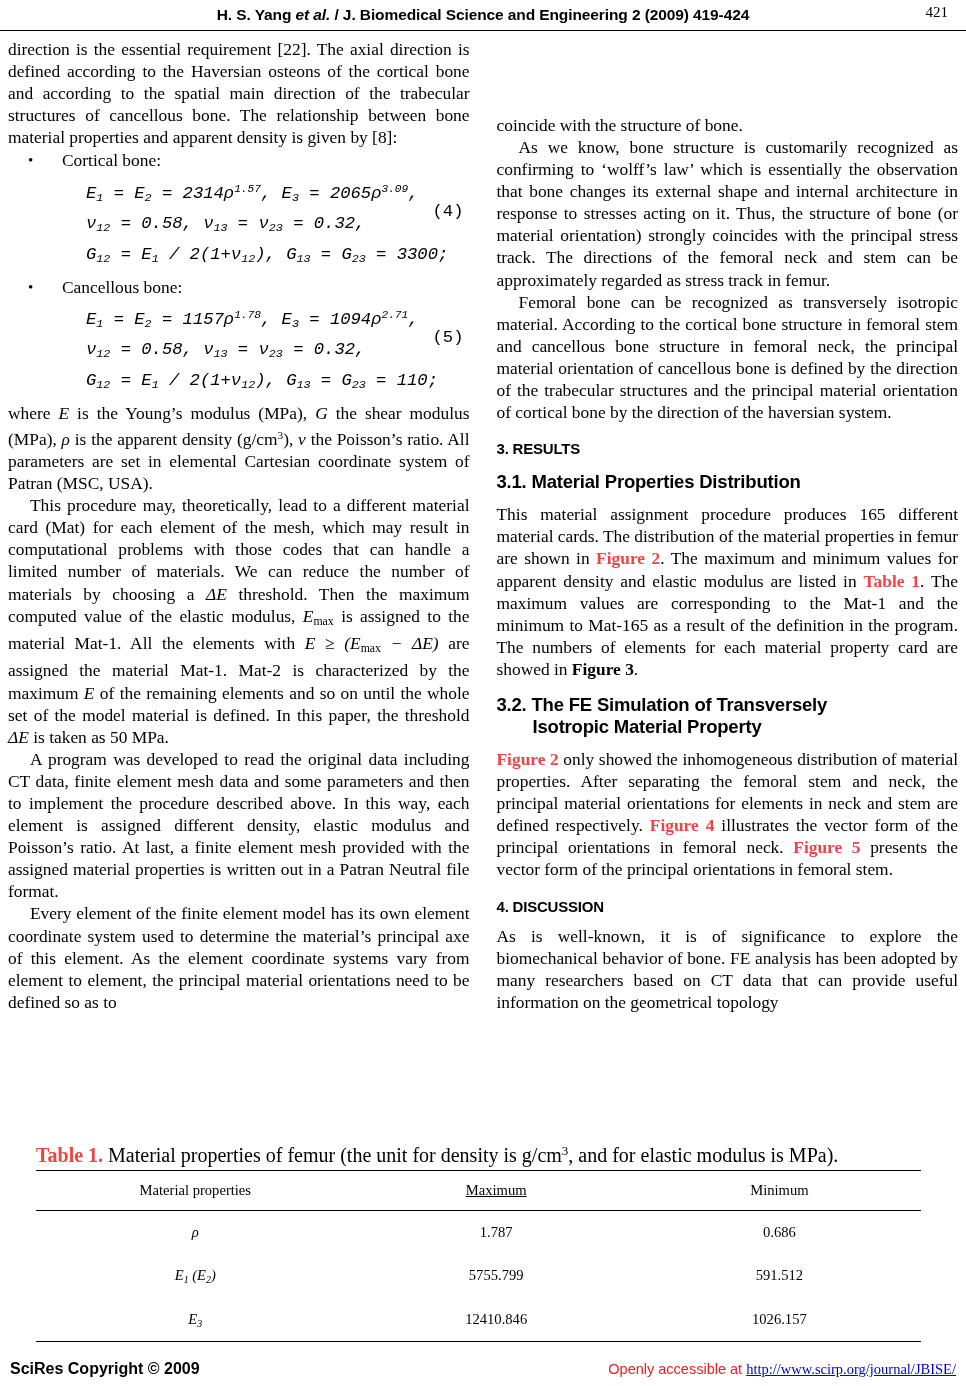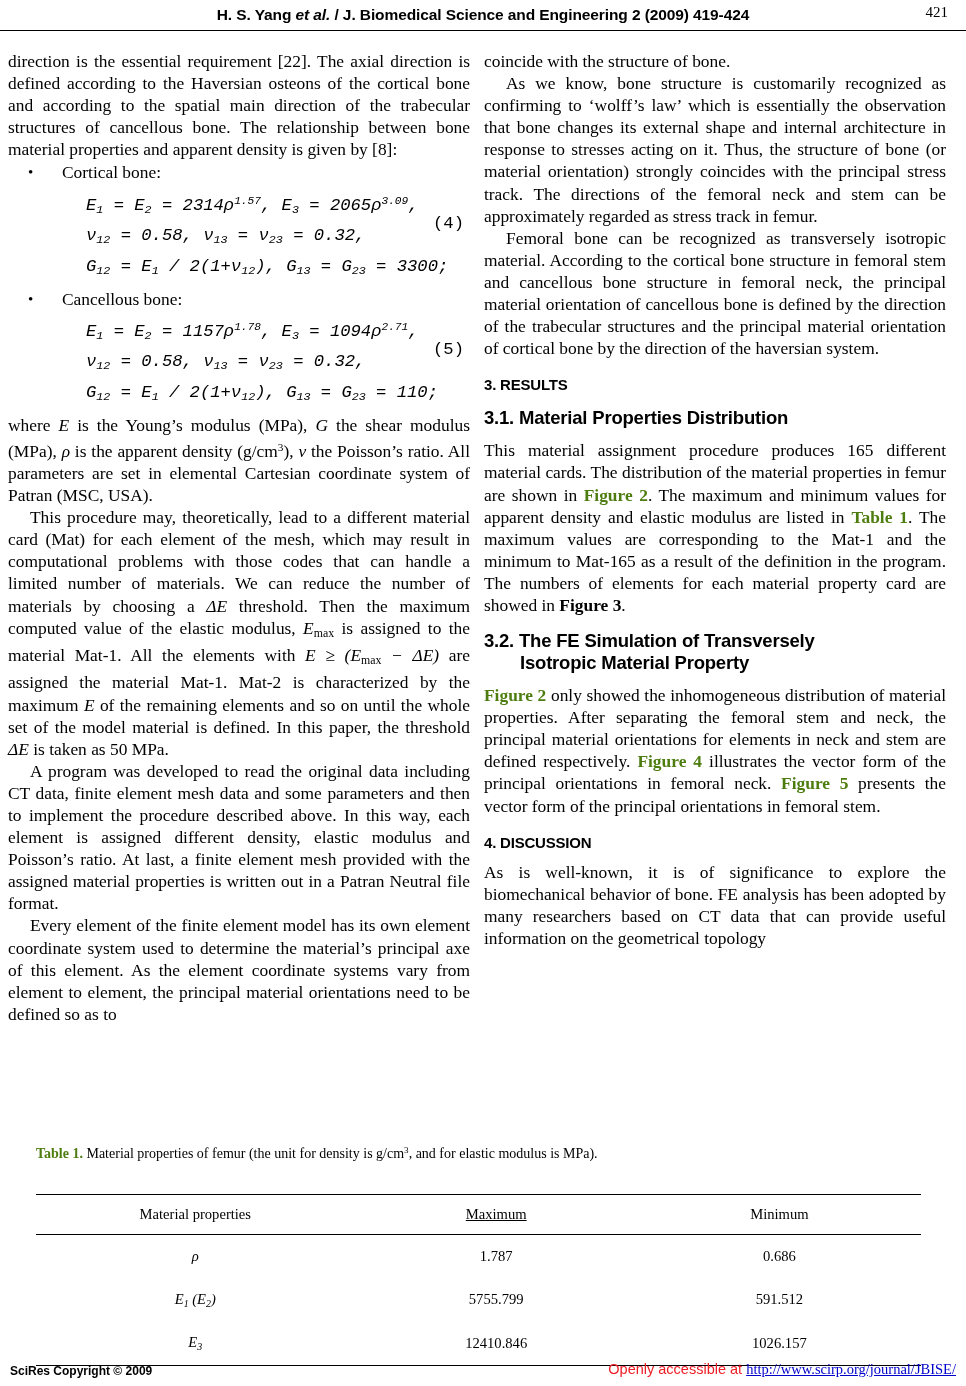--- a/index.html
+++ b/index.html
@@ -44,43 +44,44 @@
   }
   .rule-top {
     position: absolute;
     left: 0; right: 0; top: 30px;
     border-top: 1.4px solid #000;
   }
 
   
   .columns {
     position: absolute;
-    top: 50px;
+    top: 38px;
     left: 8px;
     width: 950px;
     display: flex;
-    gap: 14px;
+    gap: 27px;
+    align-items: flex-end;
   }
   .col {
     width: 462px;
   }
   p {
     margin: 0;
     font-size: 17.4px;
     line-height: 22.1px;
     text-align: justify;
     text-justify: inter-word;
     hyphens: manual;
   }
   p.indent { text-indent: 22px; }
   p.noindent { text-indent: 0; }
 
   .ital { font-style: italic; }
   .bold { font-weight: bold; }
-  .red  { color: #4d7c0f; font-weight: bold; }
+  .red  { color: #ef4444; font-weight: bold; }
   sub { font-size: 0.68em; vertical-align: -0.28em; }
   sup { font-size: 0.65em; vertical-align: 0.52em; }
 
   
   .bullet-row {
     display: flex;
     font-size: 17.4px;
     line-height: 22.1px;
     margin-top: 1px;
   }
@@ -134,23 +135,23 @@
   }
 
   
   .table-wrap {
     position: absolute;
     left: 36px;
     top: 1140px;
     width: 885px;
   }
   .table-caption {
-    font-size: 14px;
+    font-size: 20px;
     line-height: 21px;
-    margin-bottom: 30px;
+    margin-bottom: 4px;
   }
   table.tbl {
     width: 100%;
     border-collapse: collapse;
     font-size: 14.6px;
   }
   table.tbl th,
   table.tbl td {
     text-align: center;
     font-weight: normal;
@@ -176,21 +177,21 @@
     bottom: 8px;
     height: 24px;
     display: flex;
     align-items: flex-end;
     justify-content: space-between;
     font-size: 15px;
   }
   .footer-left {
     font-family: "Liberation Sans", "DejaVu Sans", sans-serif;
     font-weight: bold;
-    font-size: 12px;
+    font-size: 16px;
   }
   .footer-right {
     font-family: "Liberation Sans", "DejaVu Sans", sans-serif;
     font-size: 14.5px;
     color: #ee1c25;
     white-space: nowrap;
     margin-top: 32px;
   }
   .footer-right .url {
     color: #0000cc;

